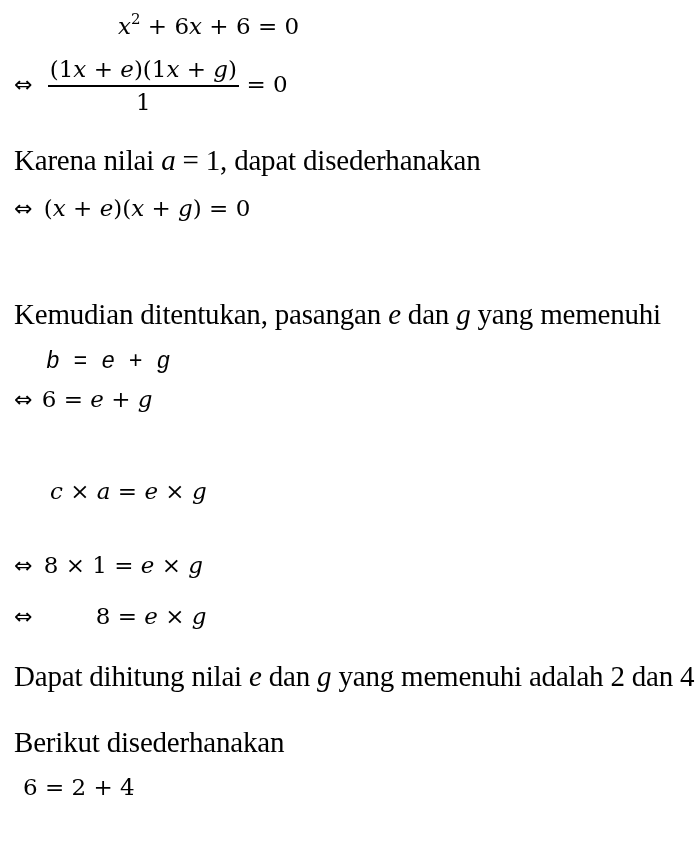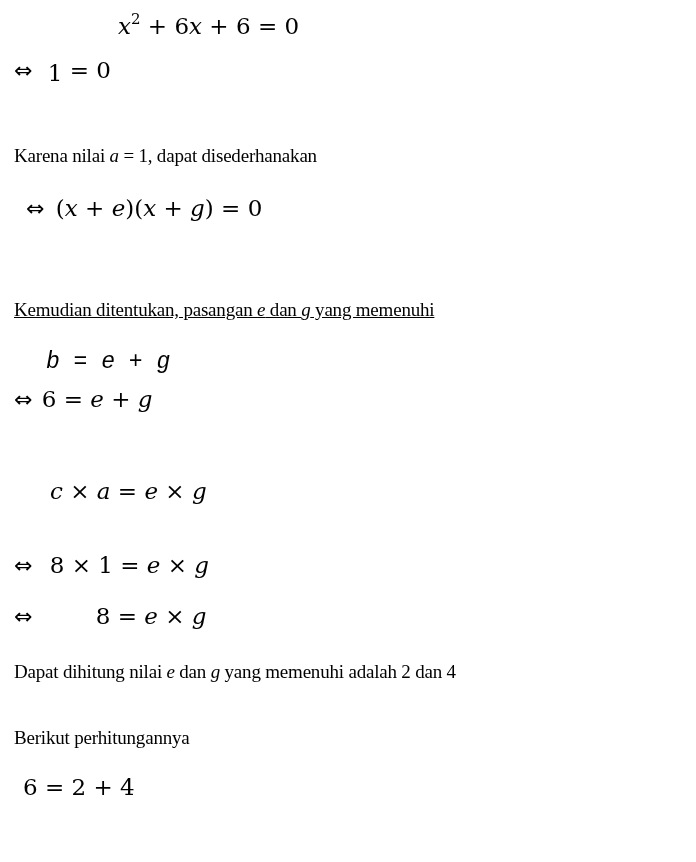--- a/index.html
+++ b/index.html
@@ -16,21 +16,21 @@
     font-family: "Liberation Serif", "DejaVu Serif", serif;
   }
   .line {
     position: absolute;
     left: 0;
     white-space: nowrap;
     line-height: 1;
   }
   .text {
     font-family: "Liberation Serif", serif;
-    font-size: 19px;
+    font-size: 29px;
     letter-spacing: -0.2px;
   }
   .math {
     font-family: "DejaVu Serif", "Liberation Serif", serif;
     font-size: 23px;
   }
   .math i, .text i {
     font-style: italic;
   }
   .iff {
@@ -58,63 +58,64 @@
 
 <div>
 
   <div class="line math" style="top:12px; left:118px;">
     <i>x</i><sup>2</sup><span> + 6</span><i>x</i><span> + 6 = 0</span>
   </div>
 
   <div class="line math" style="top:58px; left:14px;">
     <span class="iff">⇔</span>
     <span class="frac" style="margin-left:8px;">
+      <span class="num"><span>(1</span><i>x</i><span> + </span><i>e</i><span>)(1</span><i>x</i><span> + </span><i>g</i><span>)</span></span>
       <span class="den">1</span>
     </span><span> = 0</span>
   </div>
 
   <div class="line text" style="top:146px; left:14px;">
     <span>Karena nilai </span><i>a</i><span> = 1, dapat disederhanakan</span>
   </div>
 
-  <div class="line math" style="top:197px; left:26px;text-align:center;">
+  <div class="line math" style="top:197px; left:14px;text-align:center;">
     <span class="iff">⇔</span>
     <span style="margin-left:4px;">(</span><i>x</i><span> + </span><i>e</i><span>)(</span><i>x</i><span> + </span><i>g</i><span>) = 0</span>
   </div>
 
-  <div class="line text" style="top:300px; left:14px;text-decoration:underline;">
+  <div class="line text" style="top:300px; left:14px;">
     <span>Kemudian ditentukan, pasangan </span><i>e</i><span> dan </span><i>g</i><span> yang memenuhi</span>
   </div>
 
   <div class="line math" style="top:351px; left:46px;font-family:Liberation Mono, monospace;">
     <i>b</i><span> = </span><i>e</i><span> + </span><i>g</i>
   </div>
 
   <div class="line math" style="top:388px; left:14px;">
     <span class="iff">⇔</span>
     <span style="margin-left:2px;">6 = </span><i>e</i><span> + </span><i>g</i>
   </div>
 
   <div class="line math" style="top:480px; left:50px;">
     <i>c</i><span> × </span><i>a</i><span> = </span><i>e</i><span> × </span><i>g</i>
   </div>
 
   <div class="line math" style="top:554px; left:14px;">
     <span class="iff">⇔</span>
-    <span style="margin-left:10px;text-align:center;">8 × 1 = </span><i>e</i><span> × </span><i>g</i>
+    <span style="margin-left:4px;text-align:center;">8 × 1 = </span><i>e</i><span> × </span><i>g</i>
   </div>
 
   <div class="line math" style="top:605px; left:14px;">
     <span class="iff">⇔</span>
     <span style="margin-left:56px;">8 = </span><i>e</i><span> × </span><i>g</i>
   </div>
 
   <div class="line text" style="top:662px; left:14px;">
     <span>Dapat dihitung nilai </span><i>e</i><span> dan </span><i>g</i><span> yang memenuhi adalah 2 dan 4</span>
   </div>
 
-  <div class="line text" style="top:728px; left:14px;">Berikut perhitungannya</div>
+  <div class="line text" style="top:728px; left:14px;">Berikut disederhanakan</div>
 
   <div class="line math" style="top:776px; left:23px;">6 = 2 + 4</div>
 
   <div class="line math" style="top:826px; left:14px;margin-top:40px;">8 = 2 × 4</div>
 
 </div>
 
 </body></html>

